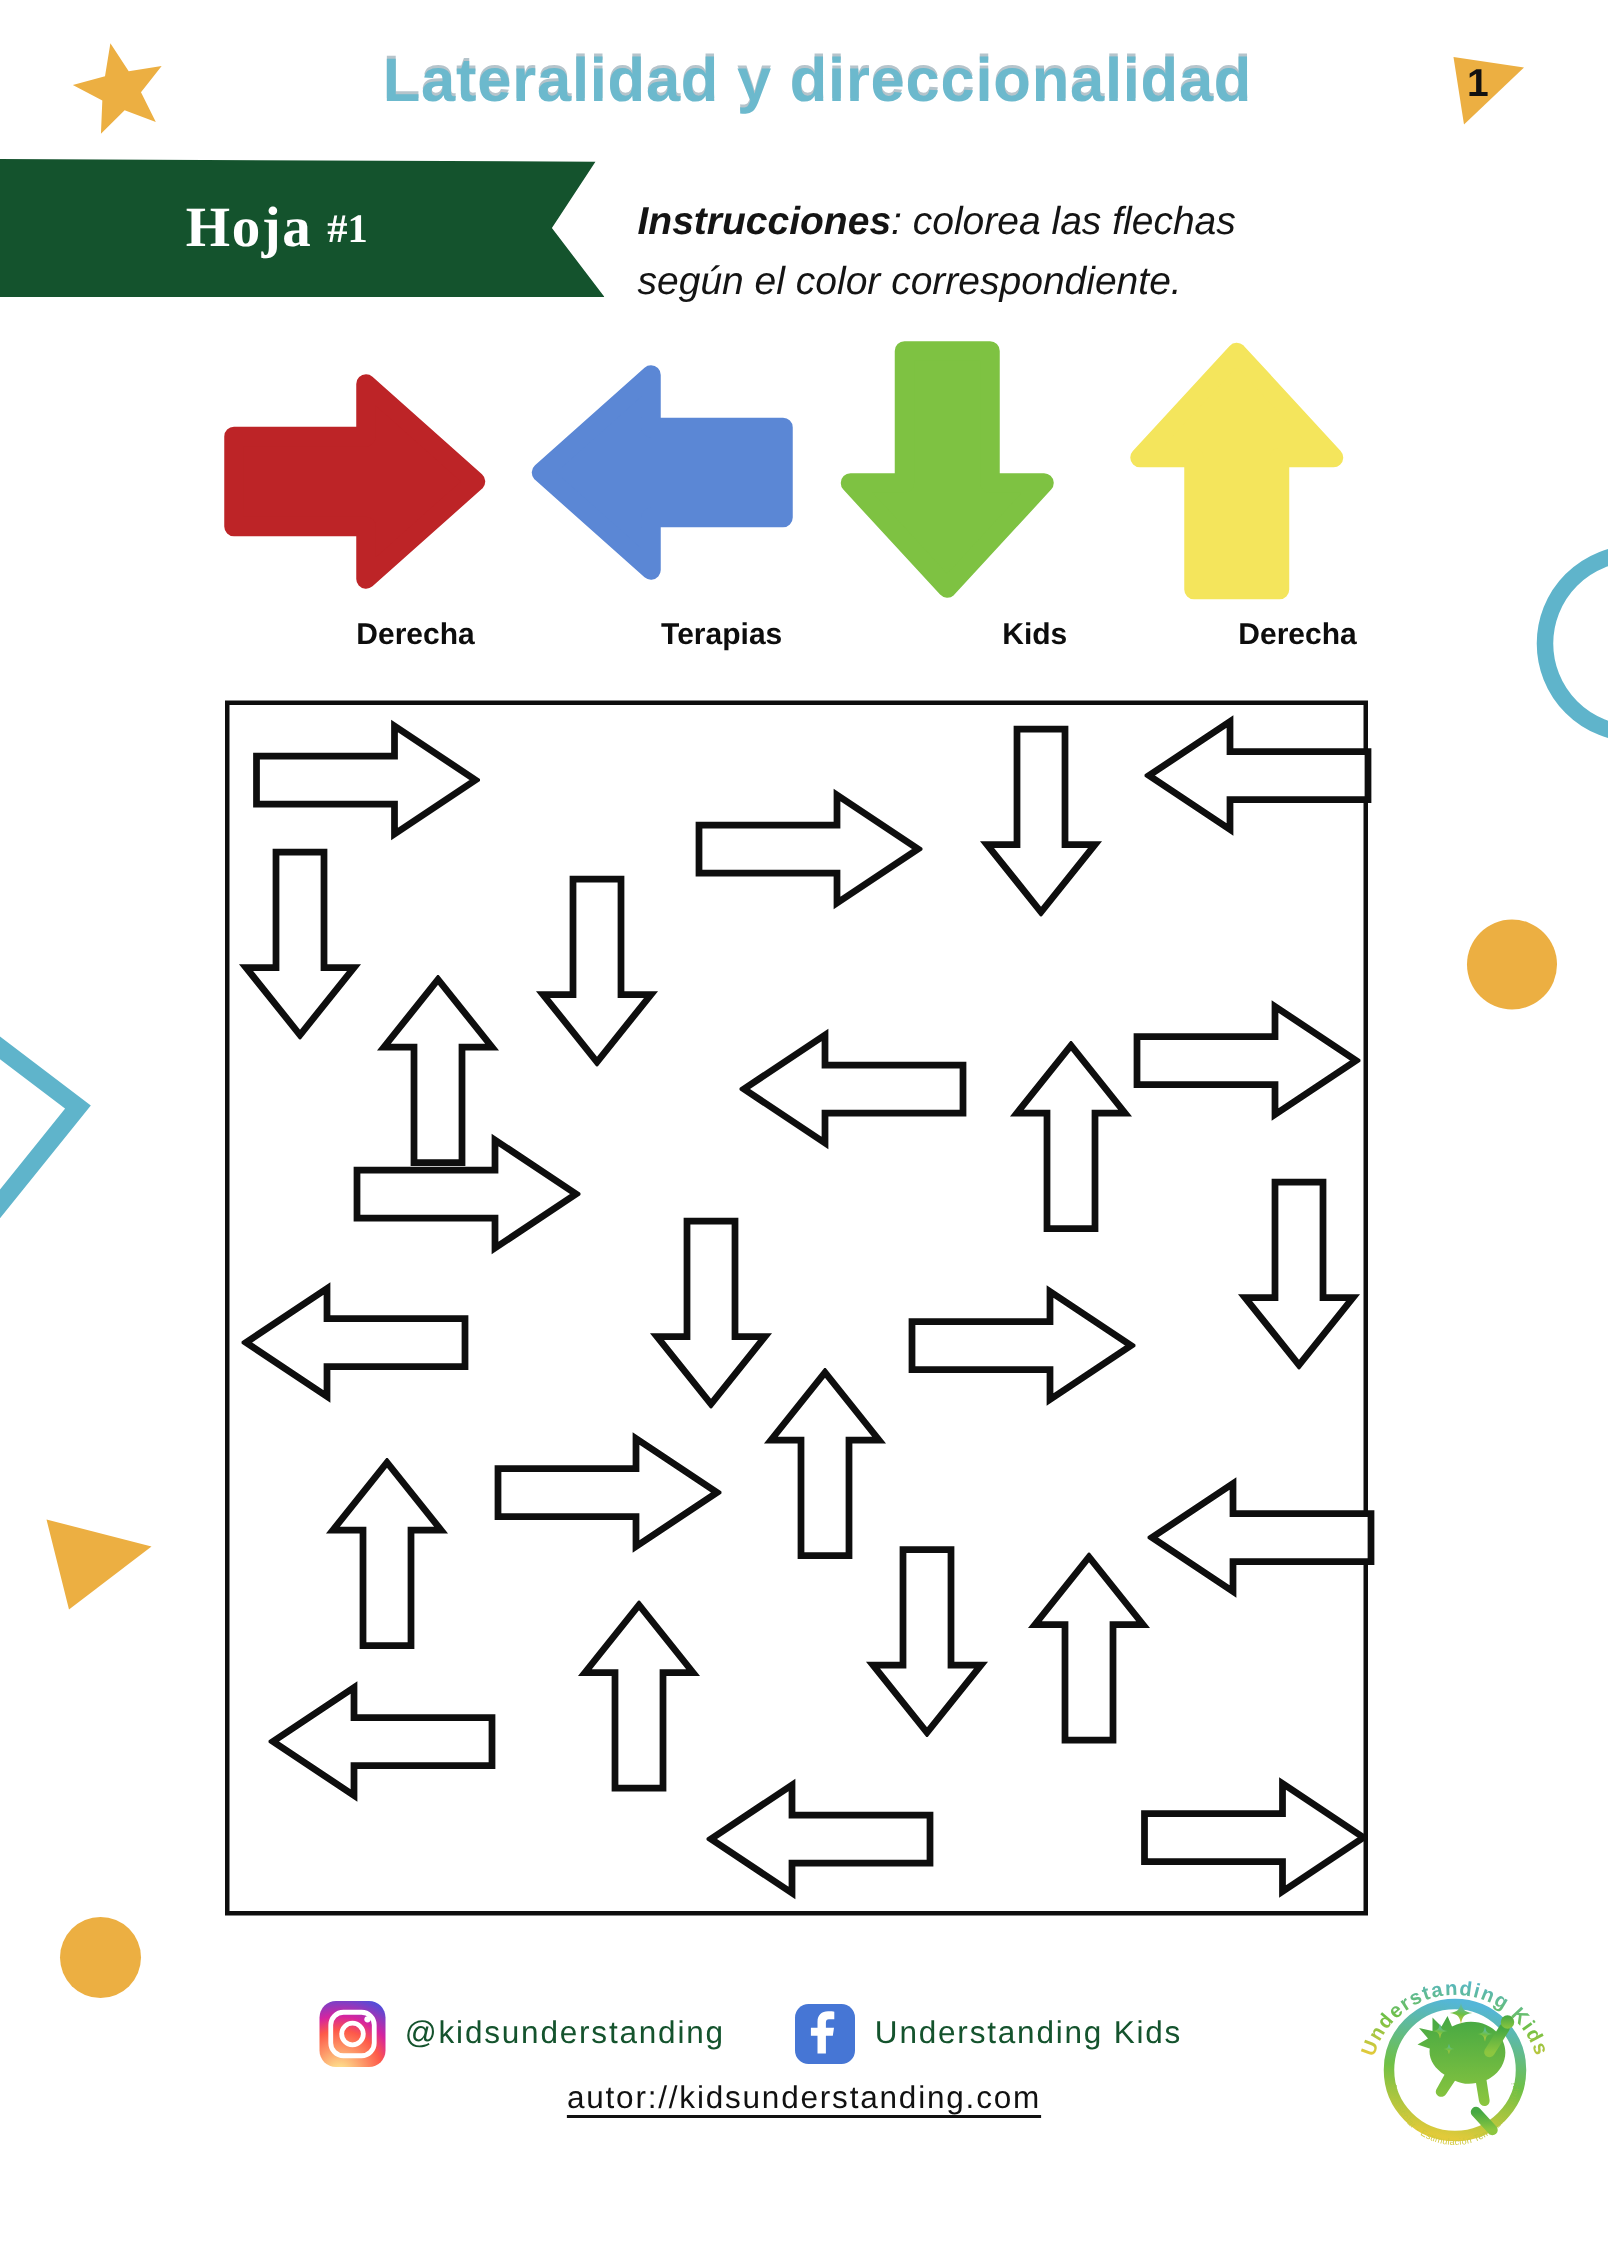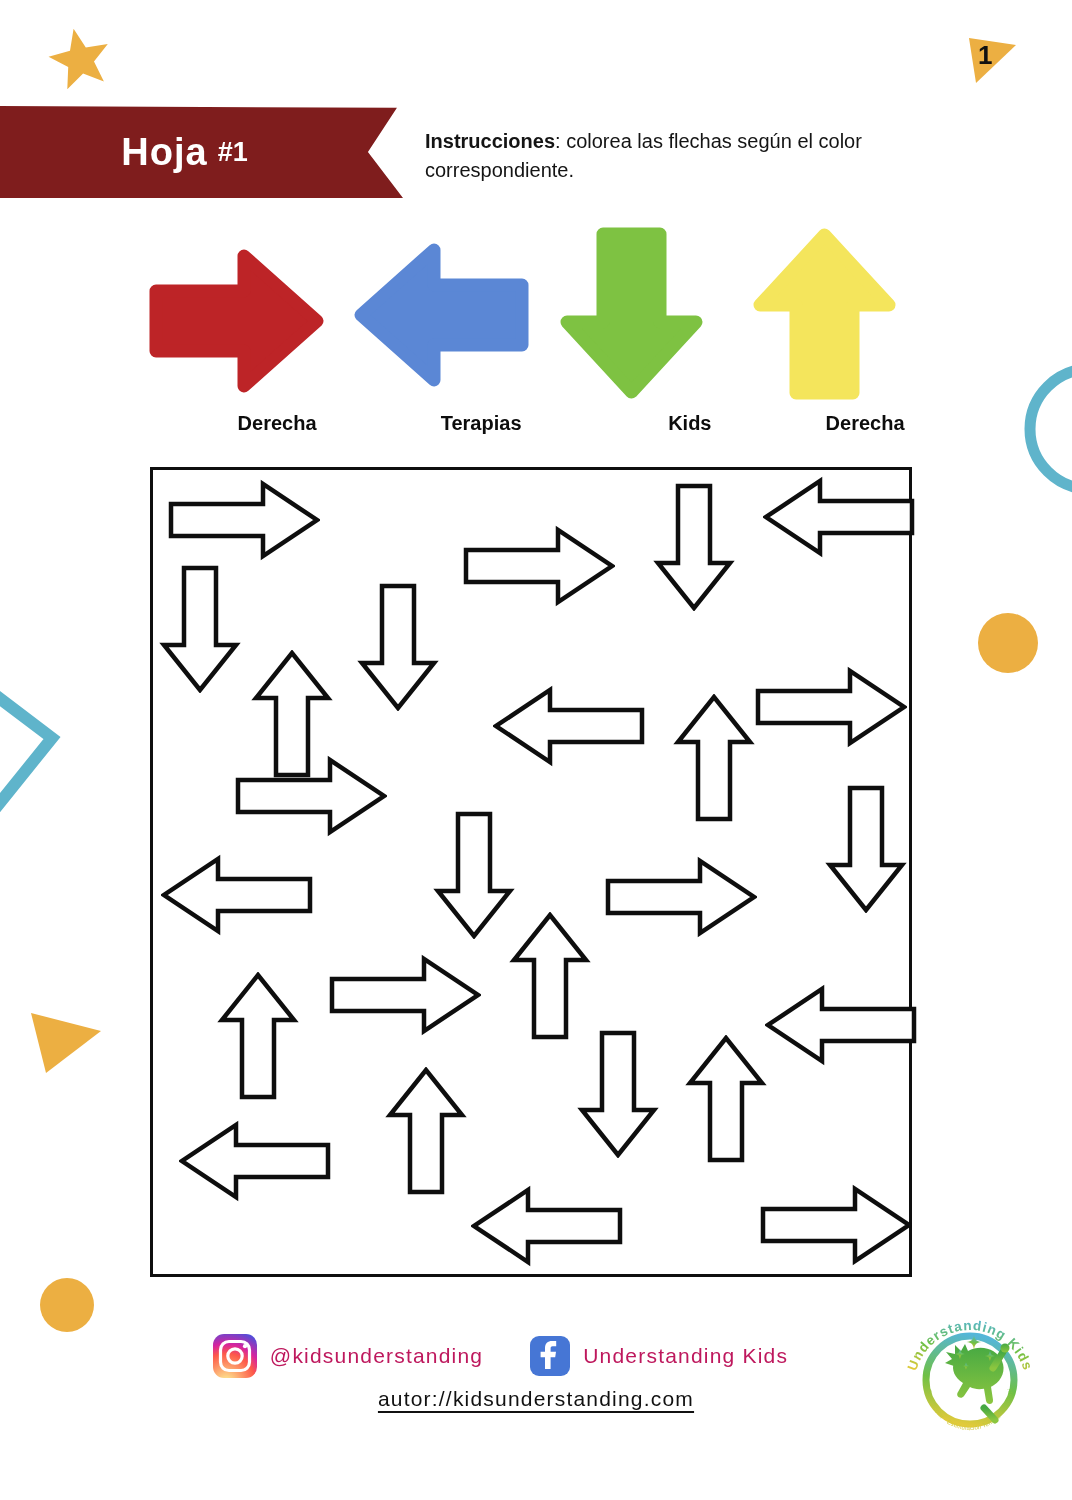--- a/index.html
+++ b/index.html
@@ -9,29 +9,29 @@
     font-family:"Liberation Sans", sans-serif;color:#111;
   }
   .abs{position:absolute;}
   
   .title{
     position:absolute;left:0;right:0;top:30px;text-align:center;padding-left:18px;
     font-size:41px;font-weight:bold;letter-spacing:.5px;color:#6cb9cd;
     text-shadow:0 -2px 0 rgba(45,85,105,.35);
   }
   .banner{
-    position:absolute;left:0;top:106px;width:403px;height:92px;background:#7f1d1d;
+    position:absolute;left:0;top:106px;width:403px;height:92px;background:#14532d;
     clip-path:polygon(0 0,98.5% 2%,91.3% 50%,100% 100%,0 100%);
-    display:flex;align-items:center;justify-content:center;padding-right:34px;box-sizing:border-box;
+    display:flex;align-items:center;justify-content:center;padding-right:34px;box-sizing:border-box;font-family:Liberation Serif, serif;
   }
   .banner .lbl{font-size:38px;font-weight:bold;color:#fff;letter-spacing:1px;}
   .banner .num{font-size:27px;font-weight:bold;color:#fff;margin-left:10px;}
   .instructions{
     position:absolute;left:425px;top:127px;width:470px;
-    font-size:20px;line-height:29px;color:#141414;
+    font-size:26px;line-height:40px;color:#141414;font-style:italic;
   }
   .instructions b{font-weight:bold;}
   
   .key-arrow{position:absolute;}
   .key-label{position:absolute;top:412px;width:160px;text-align:right;
     font-size:20px;font-weight:bold;color:#0d0d0d;}
   
   .grid-box{
     position:absolute;left:150px;top:467px;width:756px;height:804px;
     border:3px solid #0e0e0e;background:#fff;
@@ -40,21 +40,21 @@
   .garrow svg{display:block;width:100%;height:100%;}
   .garrow.left svg{transform:scaleX(-1);}
   .garrow.up svg{transform:scaleY(-1);}
   .key-arrow.left svg{transform:scaleX(-1);}
   .key-arrow.up svg{transform:scaleY(-1);}
   
   .social-row{
     position:absolute;left:164px;top:1331px;width:672px;height:50px;
     display:flex;align-items:center;justify-content:center;gap:12px;
   }
-  .social-text{font-size:21px;letter-spacing:1.2px;color:#be185d;}
+  .social-text{font-size:21px;letter-spacing:1.2px;color:#14532d;}
   .social-gap{width:22px;}
   .site-link{
     position:absolute;left:0;right:0;top:1387px;text-align:center;
     font-size:21px;letter-spacing:1.2px;color:#111;text-decoration:underline;
     text-underline-offset:5px;
   }
   .copyright{
     position:absolute;left:0;right:0;top:1429px;text-align:center;
     font-size:22px;letter-spacing:1.2px;color:#101010;
   }
@@ -82,20 +82,21 @@
   <svg class="abs" style="left:-8px;top:686px" width="84" height="140" viewBox="0 0 84 140">
     <path d="M-6,2 L60,52 L-6,134" fill="none" stroke="#5fb4cb" stroke-width="12"></path>
   </svg>
 
   <svg class="abs" style="left:25px;top:1006px" width="82" height="72" viewBox="0 0 82 72">
     <polygon fill="#ecaf42" points="6,7 76,25 21,67"></polygon>
   </svg>
 
   <div class="abs" style="left:40px;top:1278px;width:54px;height:54px;border-radius:50%;background:#ecaf42"></div>
 
+  <div class="title">Lateralidad y direccionalidad</div>
 
   <div class="banner">
     <span class="lbl">Hoja</span>
     <span class="num">#1</span>
   </div>
 
   <div class="instructions">
     <b>Instrucciones</b><span>: colorea las flechas según el color correspondiente.</span>
   </div>
 

